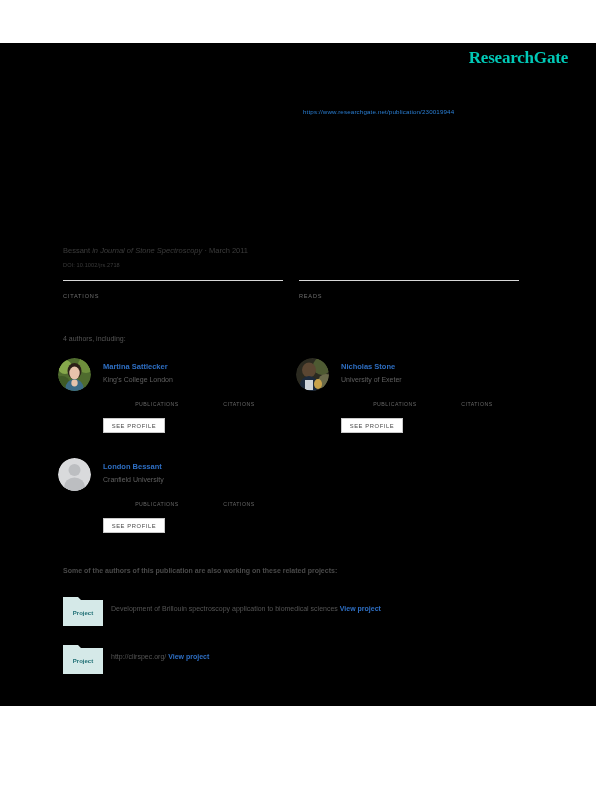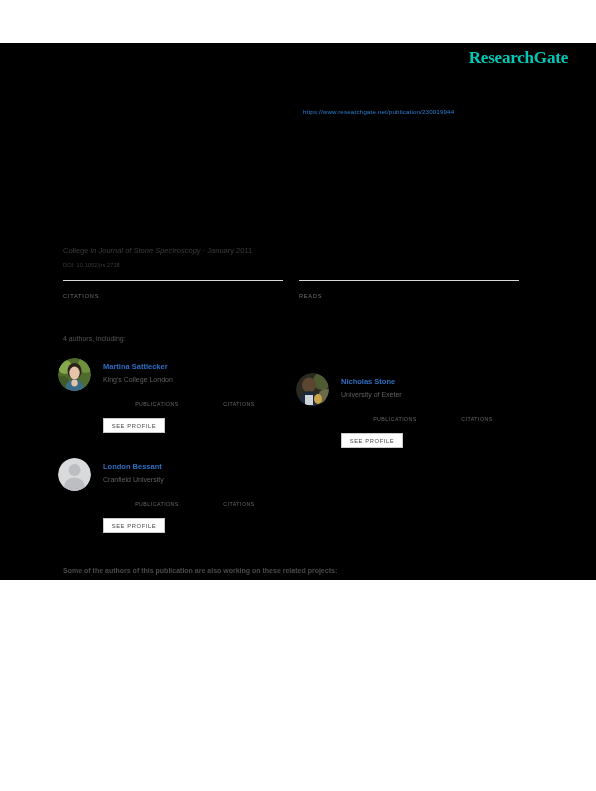--- a/index.html
+++ b/index.html
@@ -8,21 +8,21 @@
     padding: 0;
     background: #ffffff;
   }
   body {
     font-family: "Liberation Sans", sans-serif;
     -webkit-font-smoothing: antialiased;
   }
   #page {
     position: relative;
     width: 596px;
-    height: 580px;
+    height: 706px;
     background: #ffffff;
     overflow: hidden;
   }
   
   .dark-sheet {
     position: absolute;
     left: 0;
     top: 43px;
     width: 596px;
     height: 663px;
@@ -135,21 +135,21 @@
     font-size: 7px;
     color: #555555;
     white-space: nowrap;
   }
   .author-card {
     position: absolute;
     width: 235px;
     height: 90px;
   }
   .author-card.a1 { left: 58px;  top: 356px; }
-  .author-card.a2 { left: 296px; top: 371px; }
+  .author-card.a2 { left: 296px; top: 356px; }
   .author-card.a3 { left: 58px;  top: 456px; }
 
   .avatar {
     position: absolute;
     left: 0;
     top: 2px;
     width: 33px;
     height: 33px;
     border-radius: 50%;
     overflow: hidden;
@@ -280,25 +280,25 @@
   <div class="rg-logo">ResearchGate</div>
 
   <div class="rg-url">https://www.researchgate.net/publication/230019944</div>
 
   <div class="invisible-text" id="conference-kicker">Conference Paper</div>
   <div class="invisible-text" id="paper-title">Raman spectroscopy for the discrimination of</div>
   <div class="invisible-text" id="paper-title-2">benign and malignant breast tissue</div>
   <div id="thumb-box"></div>
 
   <div class="article-line">
-    <span>College</span>
+    <span>Bessant</span>
     <span class="em">in</span>
     <span class="em">Journal of Stone Spectroscopy</span>
     <span>·</span>
-    <span>January 2011</span>
+    <span>March 2011</span>
   </div>
   <div class="doi-line">DOI: 10.1002/jrs.2718</div>
 
   <div class="stat citations">
     <div class="rule"></div>
     <div class="value"></div>
     <div class="label">CITATIONS</div>
   </div>
   <div class="stat reads">
     <div class="rule"></div>

